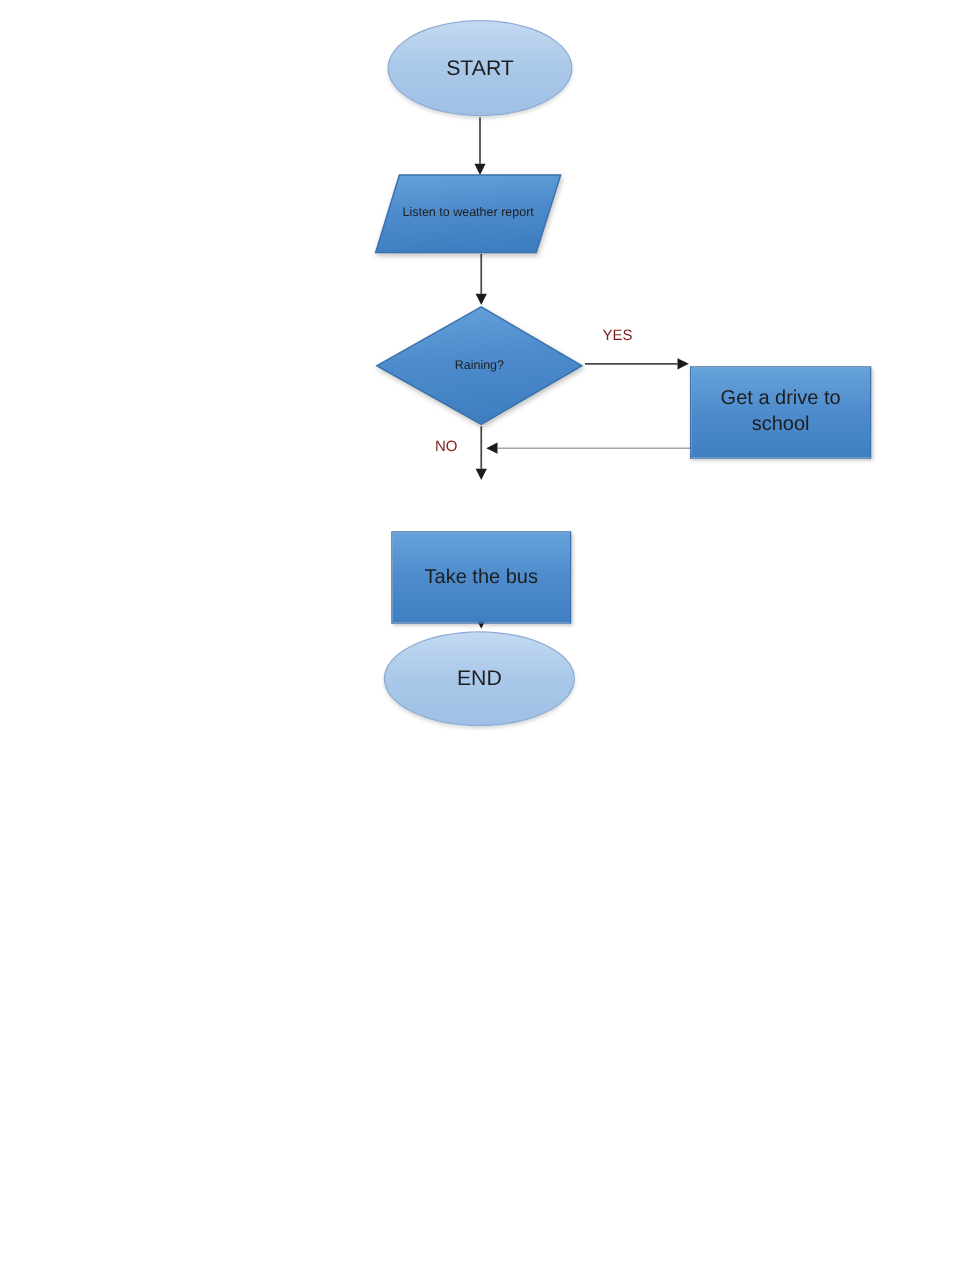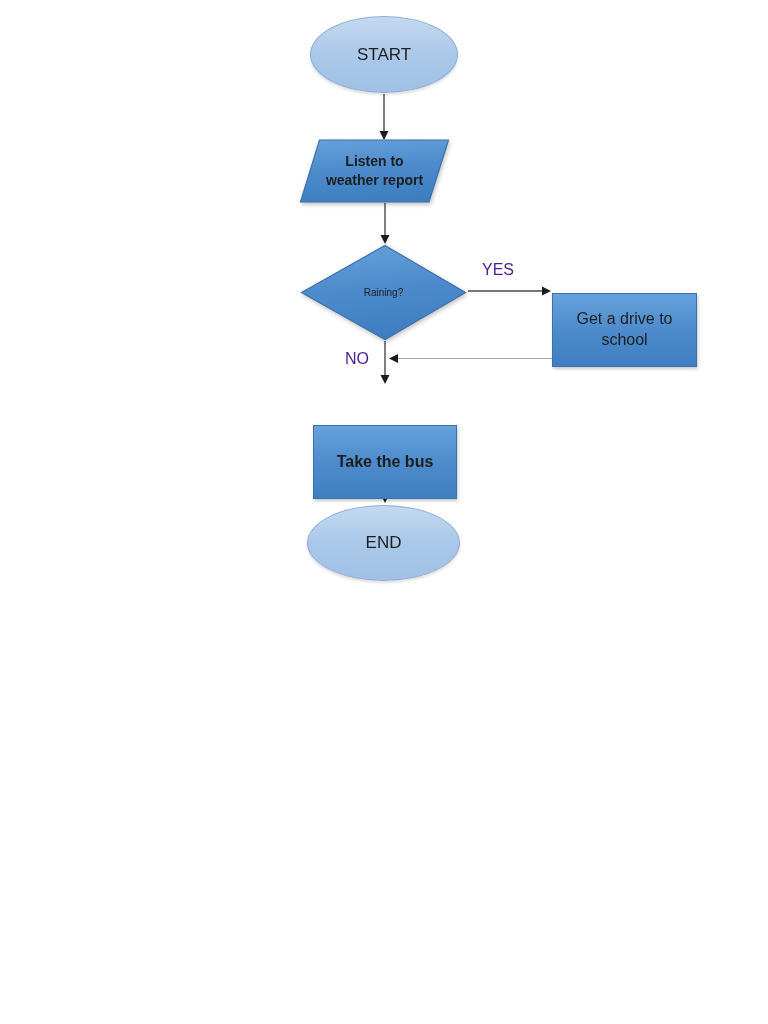--- a/index.html
+++ b/index.html
@@ -73,28 +73,28 @@
     filter: drop-shadow(1px 2px 2px rgba(0,0,0,0.25));
   }
   .shape-label {
     position: absolute;
     left: 0; top: 0; right: 0; bottom: 0;
     display: flex;
     align-items: center;
     justify-content: center;
     text-align: center;
   }
-  .io-label { font-size: 14px; line-height: 1.35; font-weight: bold; }
+  .io-label { font-size: 10px; line-height: 1.35; }
   .io-label span { display: inline-block; max-width: 108px; }
   .decision-label { font-size: 10px; }
   .process .inner-label { display: inline-block; max-width: 128px; line-height: 1.3; }
   .edge-label {
     position: absolute;
-    font-size: 16px;
-    color: #4c1d95;
+    font-size: 12px;
+    color: #7f1d1d;
   }
   .yes-label { left: 482px; top: 261px; width: 40px; text-align: left; }
   .no-label  { left: 338px; top: 350px; width: 38px; text-align: center; }
 </style>
 </head>
 <body>
 
 <div class="canvas">
 
   <svg class="edges" width="768" height="1024" viewBox="0 0 768 1024">
@@ -160,21 +160,21 @@
   </div>
 
   <div class="edge-label yes-label">YES</div>
 
   <div class="node process" style="left:552px; top:254px; width:145px; height:74px;">
     <span class="inner-label">Get a drive to school</span>
   </div>
 
   <div class="edge-label no-label">NO</div>
 
-  <div class="node process" style="left:313px; top:386px; width:144px; height:74px;font-weight:bold;">
+  <div class="node process" style="left:313px; top:386px; width:144px; height:74px;">
     <span class="inner-label">Take the bus</span>
   </div>
 
   <div class="node terminator" style="left:307px; top:505px; width:153px; height:76px;">
     <span>END</span>
   </div>
 
 </div>
 
 </body></html>

